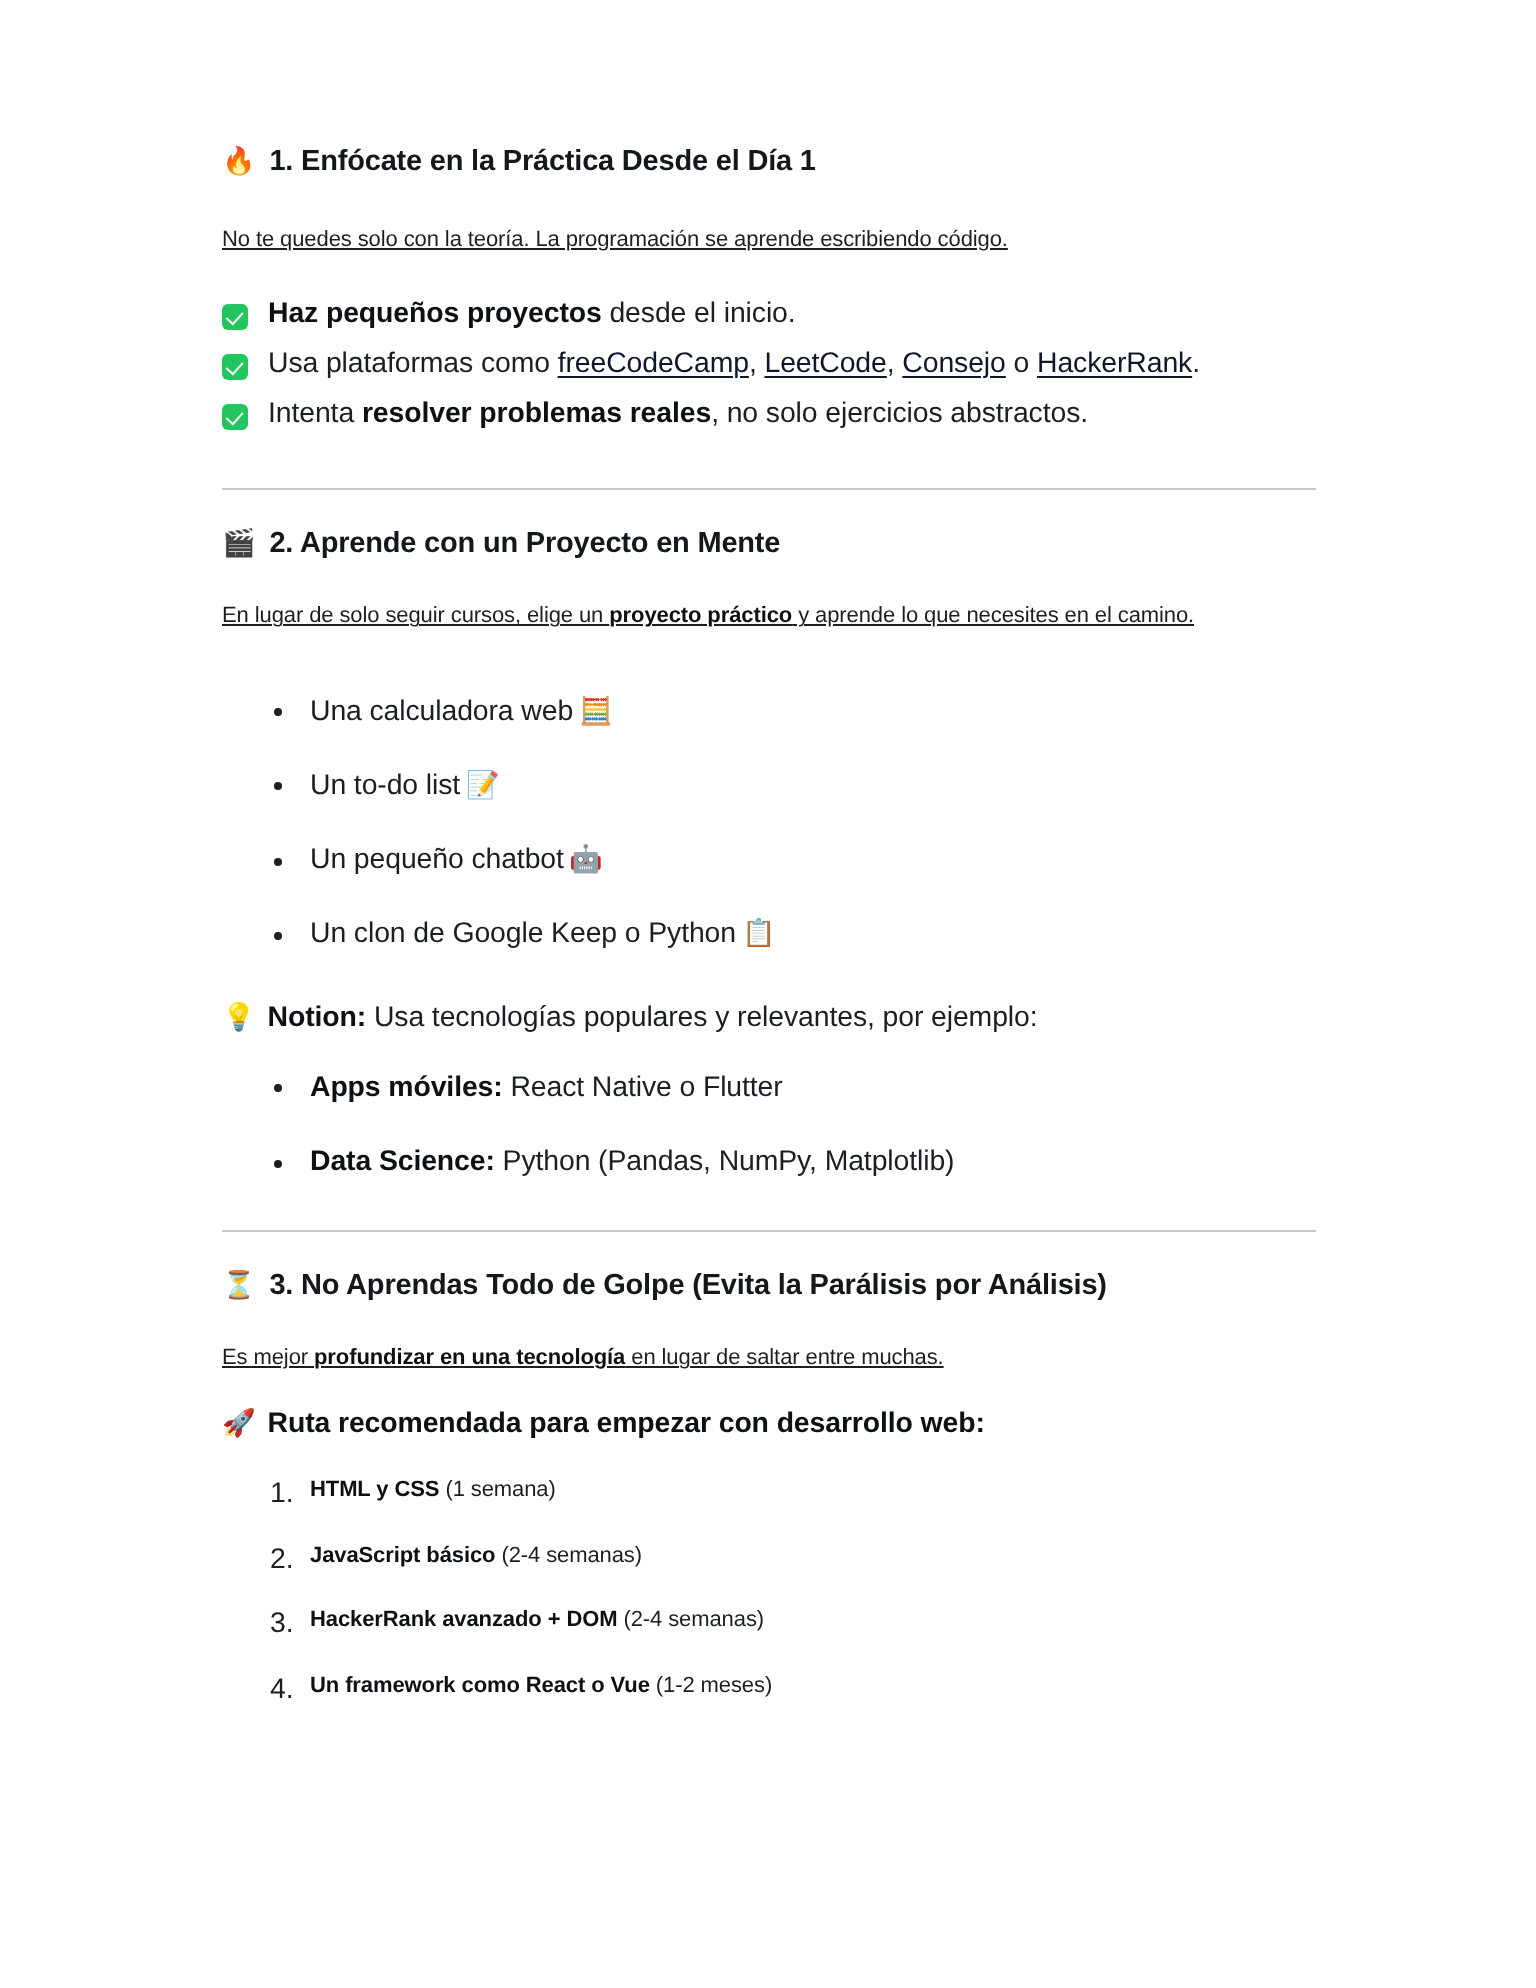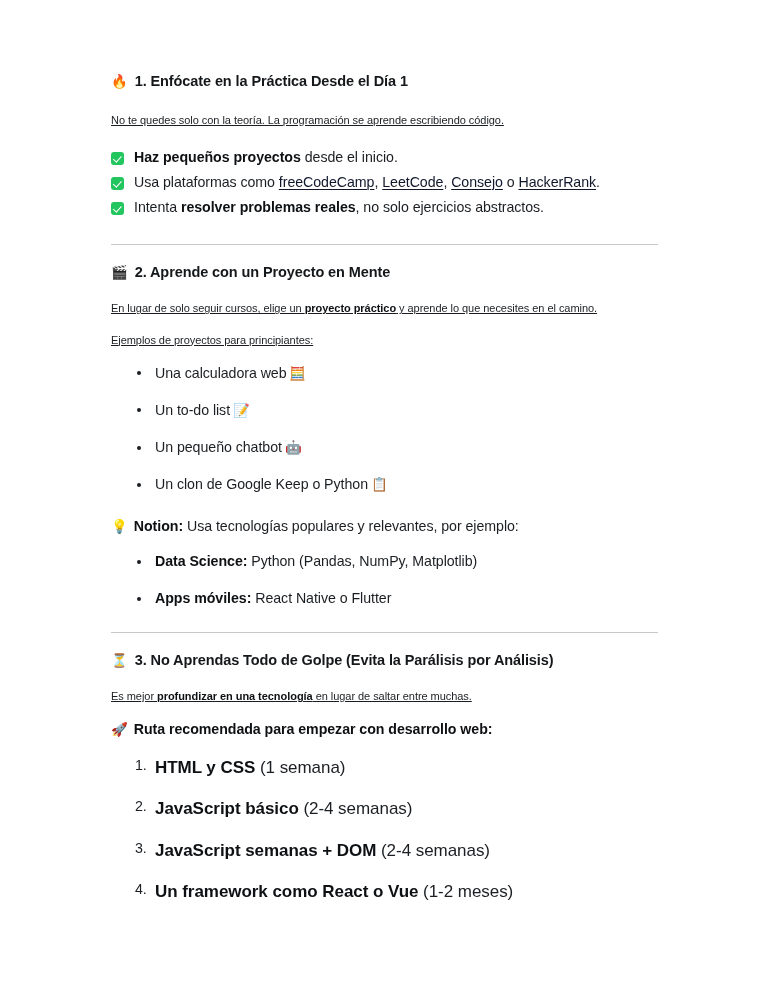--- a/index.html
+++ b/index.html
@@ -175,21 +175,21 @@
 
   
   ol.ordered-list {
     list-style: none;
     margin: 0;
     padding: 0;
     counter-reset: routestep;
   }
   ol.ordered-list > li {
     position: relative;
-    font-size: 17px;
+    font-size: 11px;
     line-height: 1.5;
     color: #1b1f23;
     padding-left: 44px;
     margin-bottom: 16px;
     counter-increment: routestep;
     letter-spacing: -0.05px;
   }
   ol.ordered-list > li:last-child { margin-bottom: 0; }
   ol.ordered-list > li::before {
     content: counter(routestep) ".";
@@ -249,43 +249,42 @@
       <span class="emoji">🎬</span>
       <span>2. Aprende con un Proyecto en Mente</span>
     </h2>
 
     <div class="sp-18"></div>
 
     <p class="body-text"><span>En lugar de solo seguir cursos, elige un </span><b>proyecto práctico</b><span> y aprende lo que necesites en el camino.</span></p>
 
     <div class="sp-14"></div>
 
-    <p class="body-text">Ejemplos de proyectos para principiantes:</p>
 
     <div class="sp-14"></div>
 
     <ul class="bullet-list">
       <li><span>Una calculadora web</span><span class="emoji">🧮</span></li>
       <li><span>Un to-do list</span><span class="emoji">📝</span></li>
       <li><span>Un pequeño chatbot</span><span class="emoji">🤖</span></li>
       <li><span>Un clon de Google Keep o Python</span><span class="emoji">📋</span></li>
     </ul>
 
     <div class="sp-20"></div>
 
     <p class="tip">
       <span class="emoji">💡</span>
       <span><b>Notion:</b><span> Usa tecnologías populares y relevantes, por ejemplo:</span></span>
     </p>
 
     <div class="sp-14"></div>
 
     <ul class="bullet-list">
+      <li><b>Apps móviles:</b><span> React Native o Flutter</span></li>
       <li><b>Data Science:</b><span> Python (Pandas, NumPy, Matplotlib)</span></li>
-      <li><b>Apps móviles:</b><span> React Native o Flutter</span></li>
     </ul>
   </section>
 
   <div class="sp-22"></div>
   <hr class="divider">
   <div class="sp-18"></div>
 
   <section>
     <h2 class="section-heading">
       <span class="emoji">⏳</span>
@@ -301,20 +300,20 @@
     <p class="route-heading">
       <span class="emoji">🚀</span>
       <span>Ruta recomendada para empezar con desarrollo web:</span>
     </p>
 
     <div class="sp-14"></div>
 
     <ol class="ordered-list">
       <li><b>HTML y CSS</b><span> (1 semana)</span></li>
       <li><b>JavaScript básico</b><span> (2-4 semanas)</span></li>
-      <li><b>JavaScript semanas + DOM</b><span> (2-4 semanas)</span></li>
+      <li><b>HackerRank avanzado + DOM</b><span> (2-4 semanas)</span></li>
       <li><b>Un framework como React o Vue</b><span> (1-2 meses)</span></li>
 
     </ol>
   </section>
 
 </div>
 </div>
 
 </body></html>

